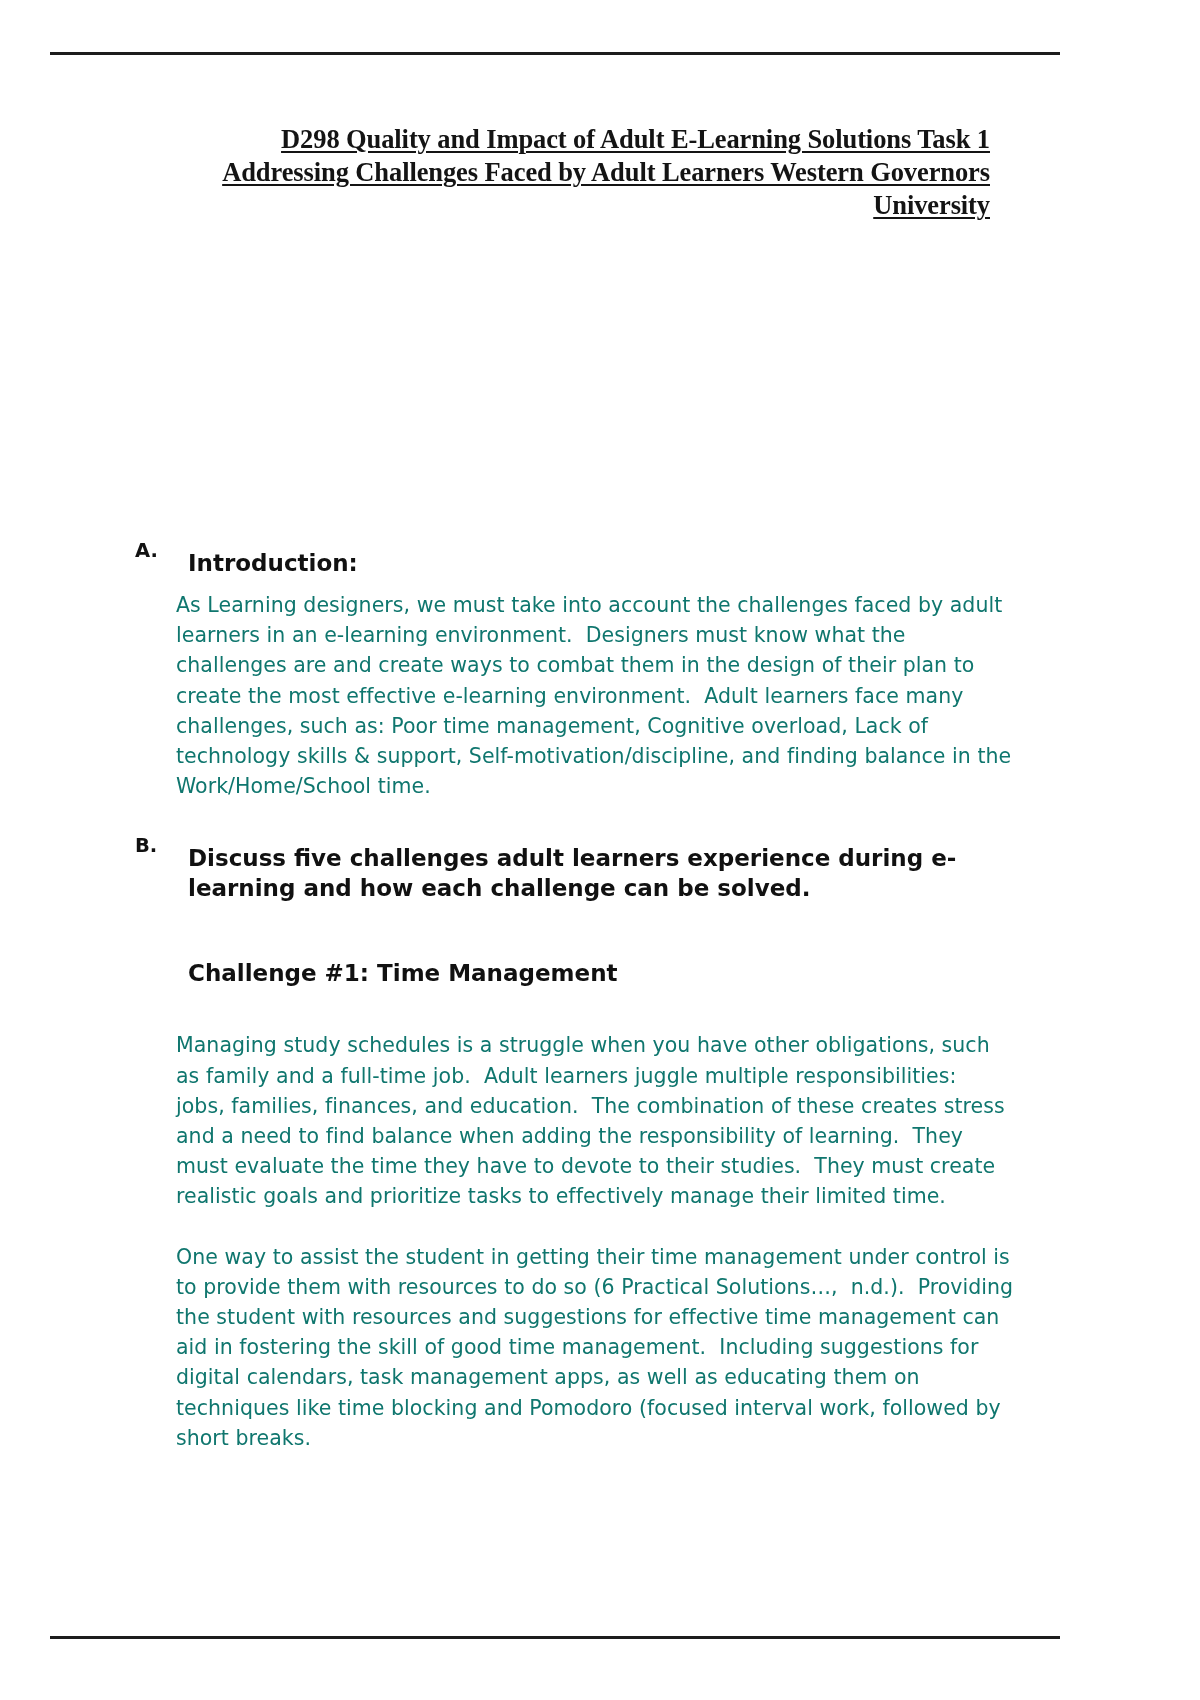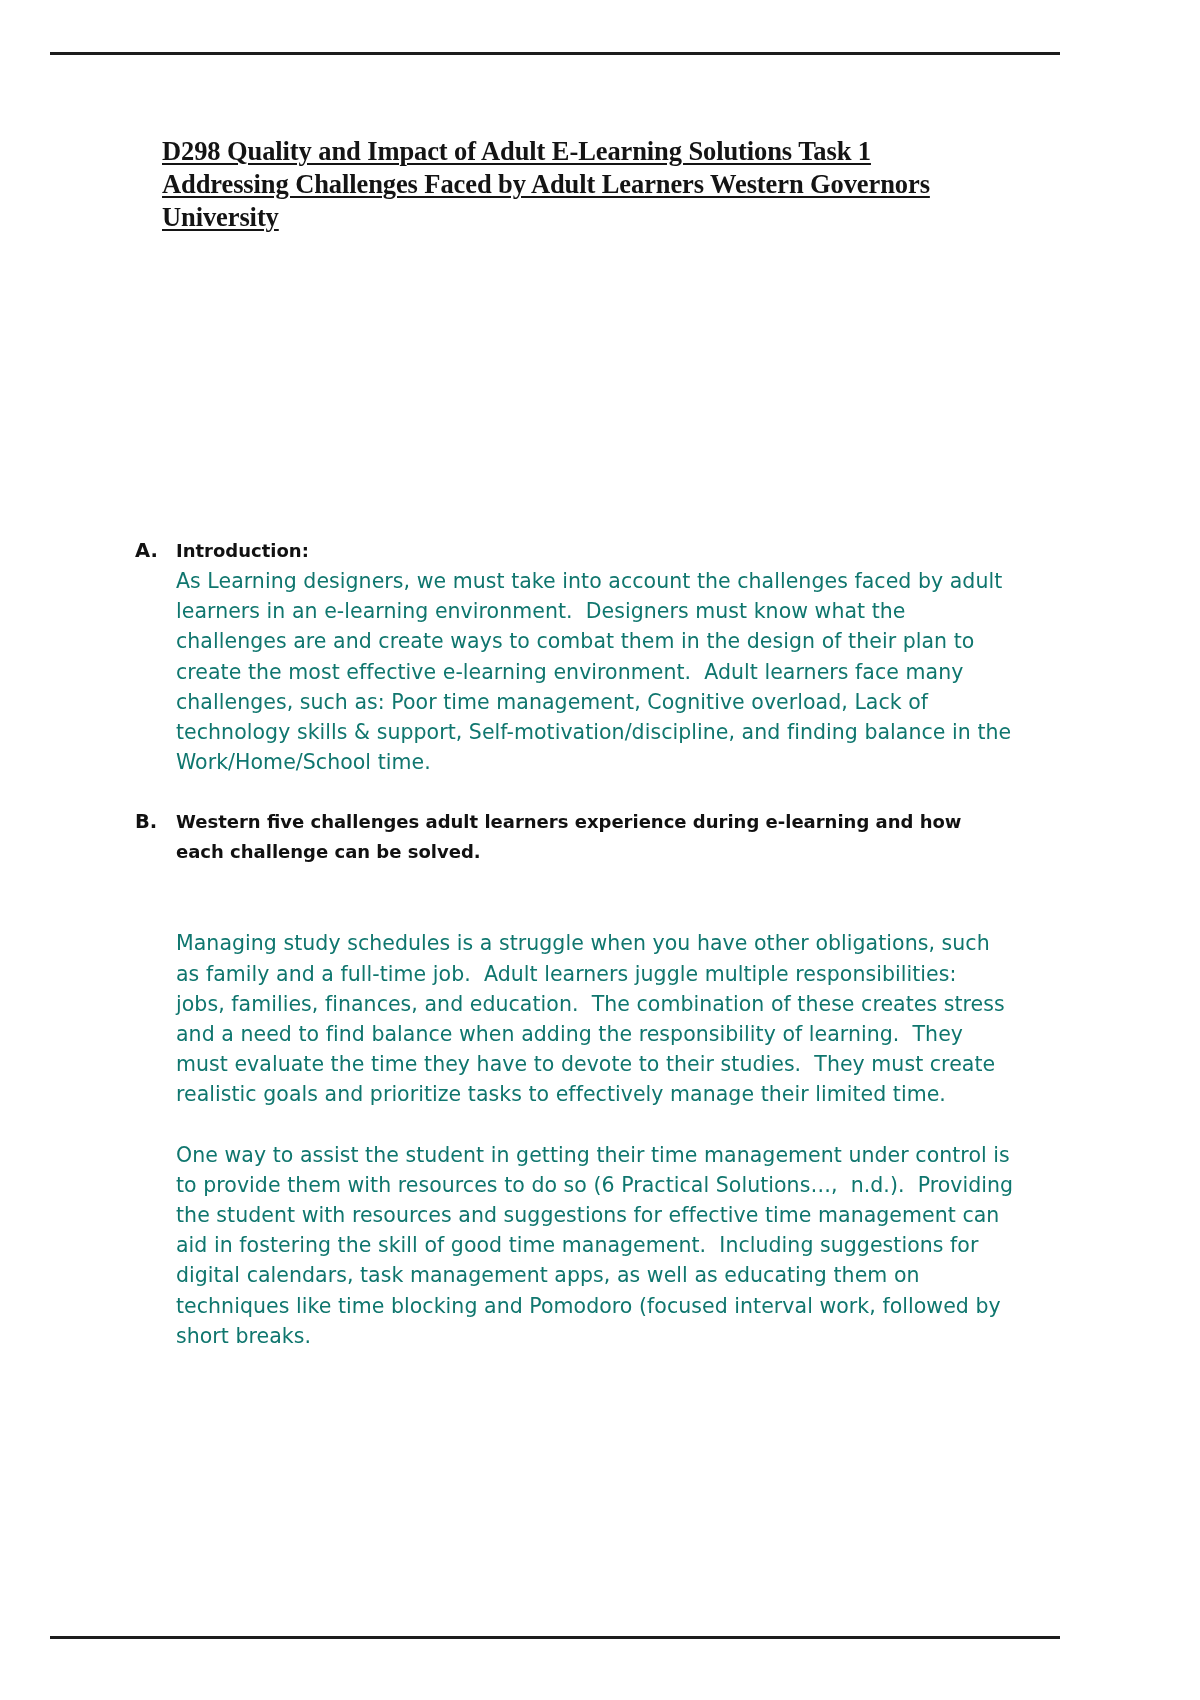--- a/index.html
+++ b/index.html
@@ -29,27 +29,27 @@
     position: absolute;
     left: 50px;
     width: 1010px;
     height: 0;
     border-top: 3px solid #1c1c1c;
   }
   .rule-top { top: 52px; }
   .rule-bottom { top: 1636px; }
 
   .doc-title {
-    margin: 12px;
+    margin: 0;
     padding: 0;
     position: absolute;
     left: 150px;
     top: 123px;
     width: 840px;
-    text-align: left;
+    text-align: right;
     font-family: "Liberation Serif", "DejaVu Serif", serif;
     font-weight: bold;
     font-size: 26.5px;
     line-height: 33px;
     letter-spacing: -0.1px;
     color: #141414;
   }
   .doc-title .u {
     text-decoration: underline;
     text-underline-offset: 3px;
@@ -76,24 +76,24 @@
     line-height: 30px;
     color: #111111;
   }
   .list-body {
     flex: 1 1 auto;
     min-width: 0;
   }
 
   .heading {
     font-weight: bold;
-    font-size: 18px;
+    font-size: 23px;
     line-height: 30px;
     color: #111111;
-    margin: 0;
+    margin: 12px;
   }
 
   .para {
     font-size: 20.5px;
     line-height: 30.2px;
     color: #0f766e;
     margin: 0;
     letter-spacing: 0.05px;
     white-space: pre-wrap;
   }
@@ -117,24 +117,25 @@
         <div class="heading">Introduction:</div>
         <div class="para">As Learning designers, we must take into account the challenges faced by adult learners in an e-learning environment.  Designers must know what the challenges are and create ways to combat them in the design of their plan to create the most effective e-learning environment.  Adult learners face many challenges, such as: Poor time management, Cognitive overload, Lack of technology skills &amp; support, Self-motivation/discipline, and finding balance in the Work/Home/School time.</div>
       </div>
     </div>
 
     <div class="gap-md"></div>
 
     <div class="list-item">
       <div class="list-marker">B.</div>
       <div class="list-body">
-        <div class="heading">Western five challenges adult learners experience during e-learning and how each challenge can be solved.</div>
+        <div class="heading">Discuss five challenges adult learners experience during e-learning and how each challenge can be solved.</div>
 
         <div class="gap-lg"></div>
 
+        <div class="heading">Challenge #1:  Time Management</div>
 
         <div class="gap-md"></div>
 
         <div class="para">Managing study schedules is a struggle when you have other obligations, such as family and a full-time job.  Adult learners juggle multiple responsibilities:  jobs, families, finances, and education.  The combination of these creates stress and a need to find balance when adding the responsibility of learning.  They must evaluate the time they have to devote to their studies.  They must create realistic goals and prioritize tasks to effectively manage their limited time.</div>
 
         <div class="gap-md"></div>
 
         <div class="para">One way to assist the student in getting their time management under control is to provide them with resources to do so (6 Practical Solutions…,  n.d.).  Providing the student with resources and suggestions for effective time management can aid in fostering the skill of good time management.  Including suggestions for digital calendars, task management apps, as well as educating them on techniques like time blocking and Pomodoro (focused interval work, followed by short breaks.</div>
       </div>
     </div>

